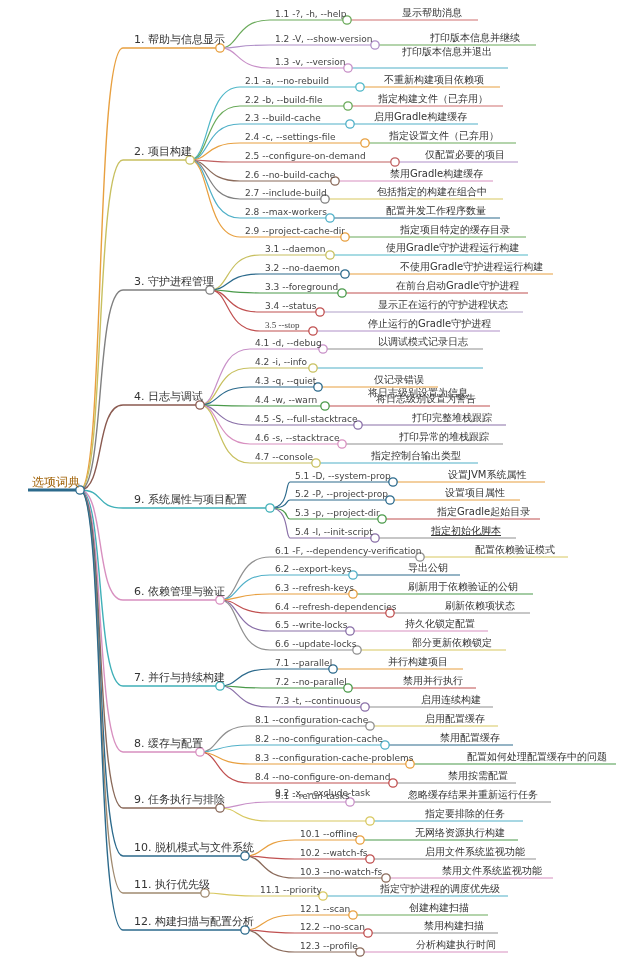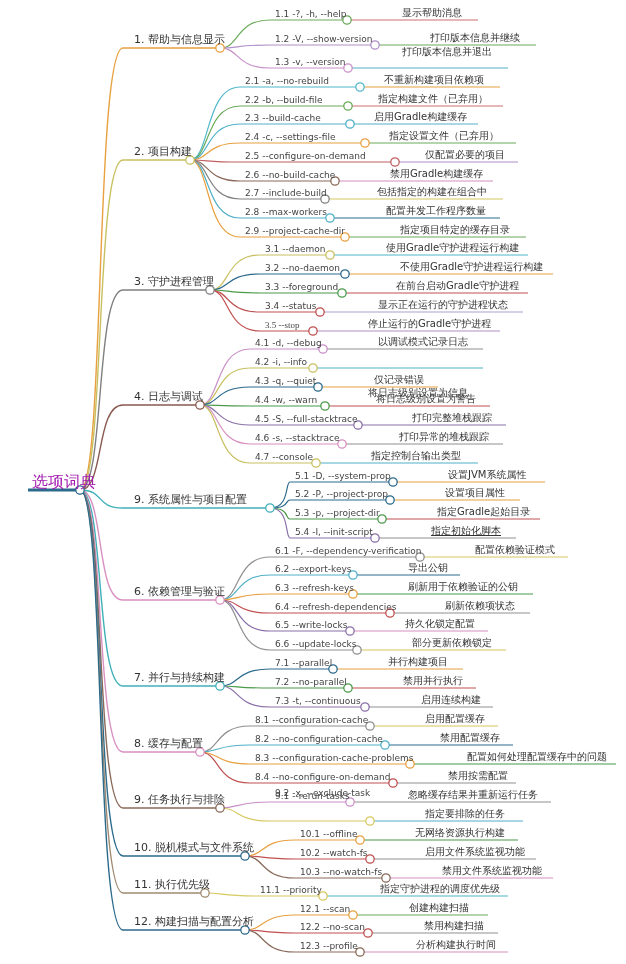--- a/index.html
+++ b/index.html
@@ -2,21 +2,21 @@
 <html><head>
 <meta charset="utf-8">
 <style>
   html, body { margin: 0; padding: 0; background: #ffffff; }
   body { width: 626px; height: 964px; position: relative; overflow: hidden;
          font-family: "DejaVu Sans", "Liberation Sans", sans-serif; color: #333; }
   #canvas { position: absolute; left: 0; top: 0; width: 626px; height: 964px; }
   svg#lines { position: absolute; left: 0; top: 0; }
   .lbl { position: absolute; white-space: nowrap; font-size: 9.5px; line-height: 12px; color: #444; }
   .lbl.cat { font-size: 11px; line-height: 14px; color: #333; }
-  .lbl.root { font-size: 16px; line-height: 14px; color: #a21caf; }
+  .lbl.root { font-size: 12px; line-height: 14px; color: #a16207; }
   .lbl.opt { font-family: "DejaVu Sans", sans-serif; font-size: 9px; color: #444; }
   .lbl.desc { font-size: 10px; color: #333; }
   .watermark { position: absolute; left: 470px; top: 917px; font-size: 18px; color: rgba(150,150,150,0.45);
                white-space: nowrap; font-family: "DejaVu Sans", sans-serif; }
 </style>
 </head>
 <body>
 
 <div id="canvas">
   <svg id="lines" width="626" height="964">

